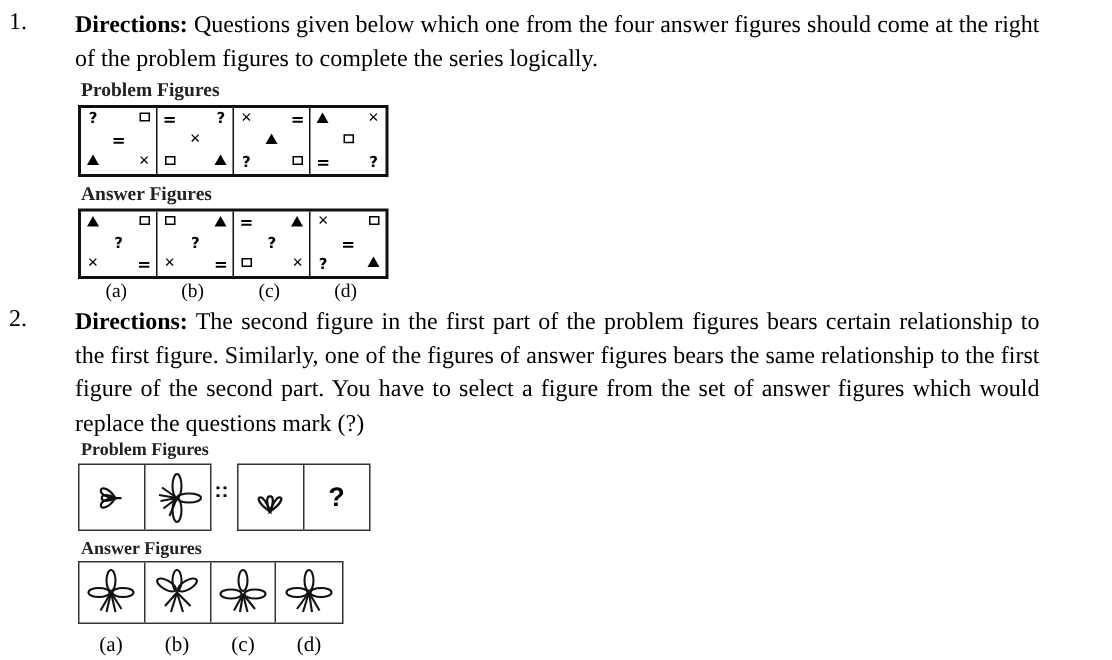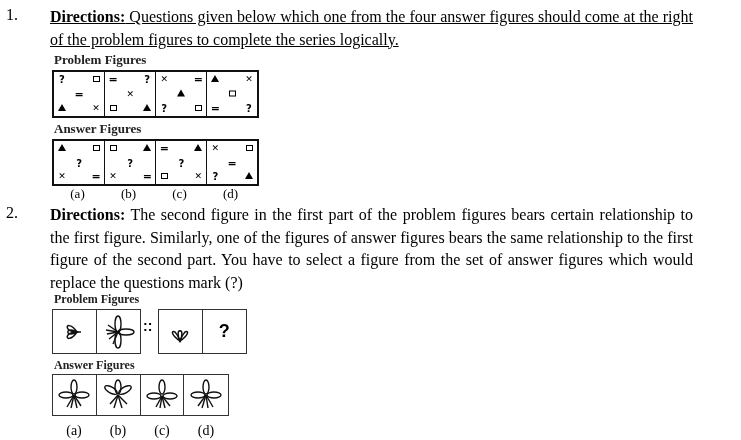--- a/index.html
+++ b/index.html
@@ -26,21 +26,21 @@
   .box2 { position: absolute; border: 1.5px solid #333; box-sizing: border-box; display: flex; }
   .box2 .c2 { position: relative; border-right: 1.5px solid #333; box-sizing: border-box; display: flex; align-items: center; justify-content: center; }
   .box2 .c2:last-child { border-right: none; }
   .qmark { font-family: "Liberation Sans", sans-serif; font-weight: bold; font-size: 18px; }
   .dcolon { position: absolute; font-family: "Liberation Sans", sans-serif; font-weight: bold; font-size: 14px; }
 </style>
 </head>
 <body>
 
 <div class="qnum serif" style="top:6px;">1.</div>
-<div class="para serif" style="top:6px;text-decoration:underline;"><b>Directions:</b><span> Questions given below which one from the four answer figures should come at the right of the problem figures to complete the series logically.</span></div>
+<div class="para serif" style="top:6px;"><b>Directions:</b><span> Questions given below which one from the four answer figures should come at the right of the problem figures to complete the series logically.</span></div>
 
 <div class="label sans" style="left:54px; top:52px; font-size:13px;">Problem Figures</div>
 <div class="figrow" id="q1-problem" style="left:52px; top:70px; width:207px; height:48px;">
     <div class="cell" style="width: 51.5px;">
       <span class="sym tl" style="font-size: 10px;">?</span>
       <span class="sym tr"><span class="sq"></span></span>
       <span class="sym c" style="font-size: 11px;">=</span>
       <span class="sym bl"><span class="tri"></span></span>
       <span class="sym br">✕</span>
     </div>

